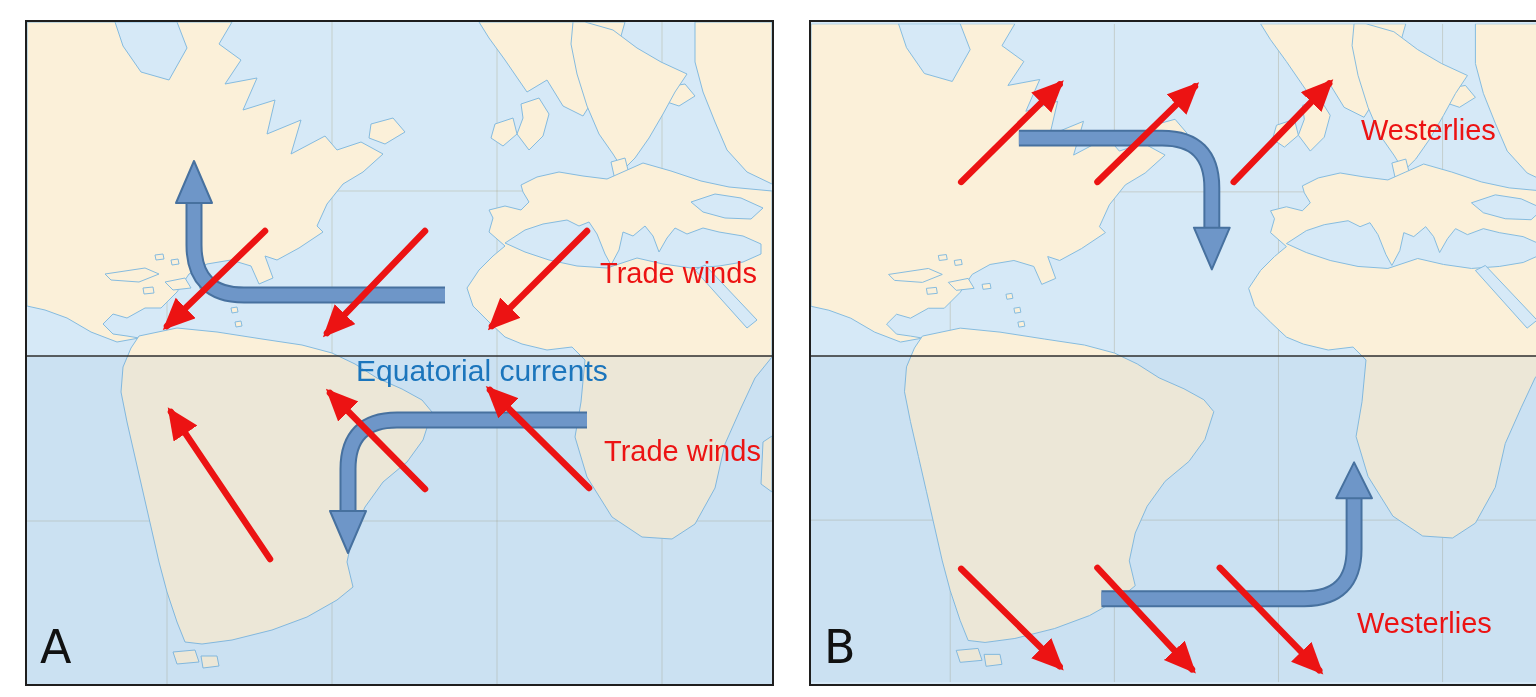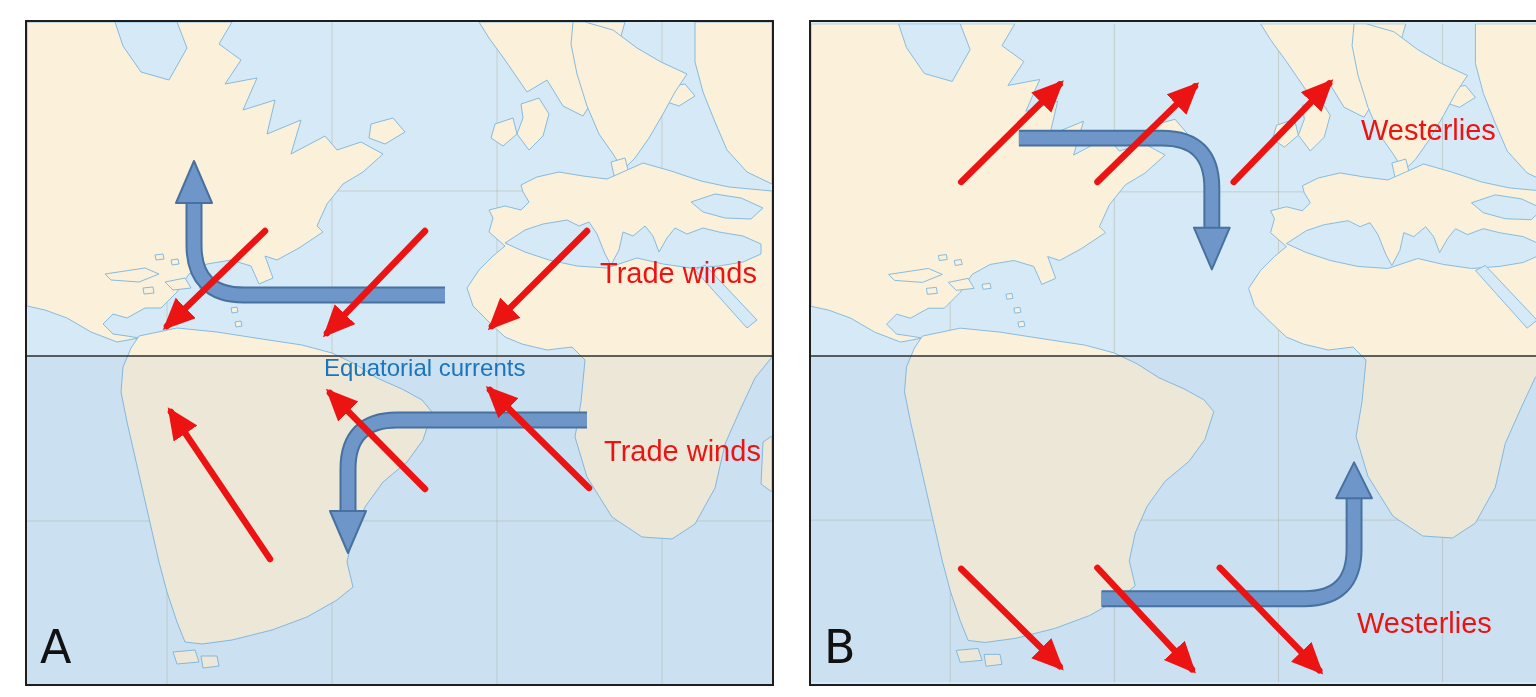--- a/index.html
+++ b/index.html
@@ -4,21 +4,21 @@
 <style>
   html,body{margin:0;padding:0;background:#ffffff;}
   .stage{position:relative;width:1536px;height:697px;background:#ffffff;overflow:hidden;
          font-family:"Liberation Sans", sans-serif;}
   .panel{position:absolute;top:20px;height:662px;border:2px solid #1e1e1e;overflow:hidden;background:var(--ocean,#D6E9F7);}
   .panel.a{left:25px;width:745px;}
   .panel.b{left:809px;width:741px;}
   .panel svg.mapsvg{position:absolute;left:0;top:0;width:100%;height:100%;display:block;}
   .lbl{position:absolute;white-space:nowrap;line-height:1.05;}
   .lbl-red{color:var(--wind-arrow-red,#EC1313);font-size:29px;font-weight:400;}
-  .lbl-blue{color:var(--current-label-blue,#1B75BC);font-size:24px;font-weight:400;}
+  .lbl-blue{color:var(--current-label-blue,#1B75BC);font-size:30px;font-weight:400;margin-left:32px;}
   .lbl-letter{color:var(--panel-label,#111111);font-size:46px;font-weight:400;
               font-family:"DejaVu Sans","Liberation Sans",sans-serif;}
   .coast{fill:var(--land,#FBF0D9);stroke:#85BBDF;stroke-width:1;stroke-linejoin:round;}
   .sea{fill:var(--ocean,#D6E9F7);stroke:#85BBDF;stroke-width:1;stroke-linejoin:round;}
   .grat{stroke:rgba(150,135,90,0.28);stroke-width:1;}
   .equator{stroke:#2e2e2e;stroke-width:1.6;}
   .southtint{fill:rgba(110,160,205,0.10);}
   .wind{stroke:var(--wind-arrow-red,#EC1313);stroke-width:6.5;stroke-linecap:round;}
   .cur-out{fill:none;stroke:var(--current-arrow-outline,#47719F);stroke-width:17;stroke-linecap:butt;}
   .cur-fill{fill:none;stroke:var(--current-arrow-fill,#6E96C8);stroke-width:13;stroke-linecap:butt;}

